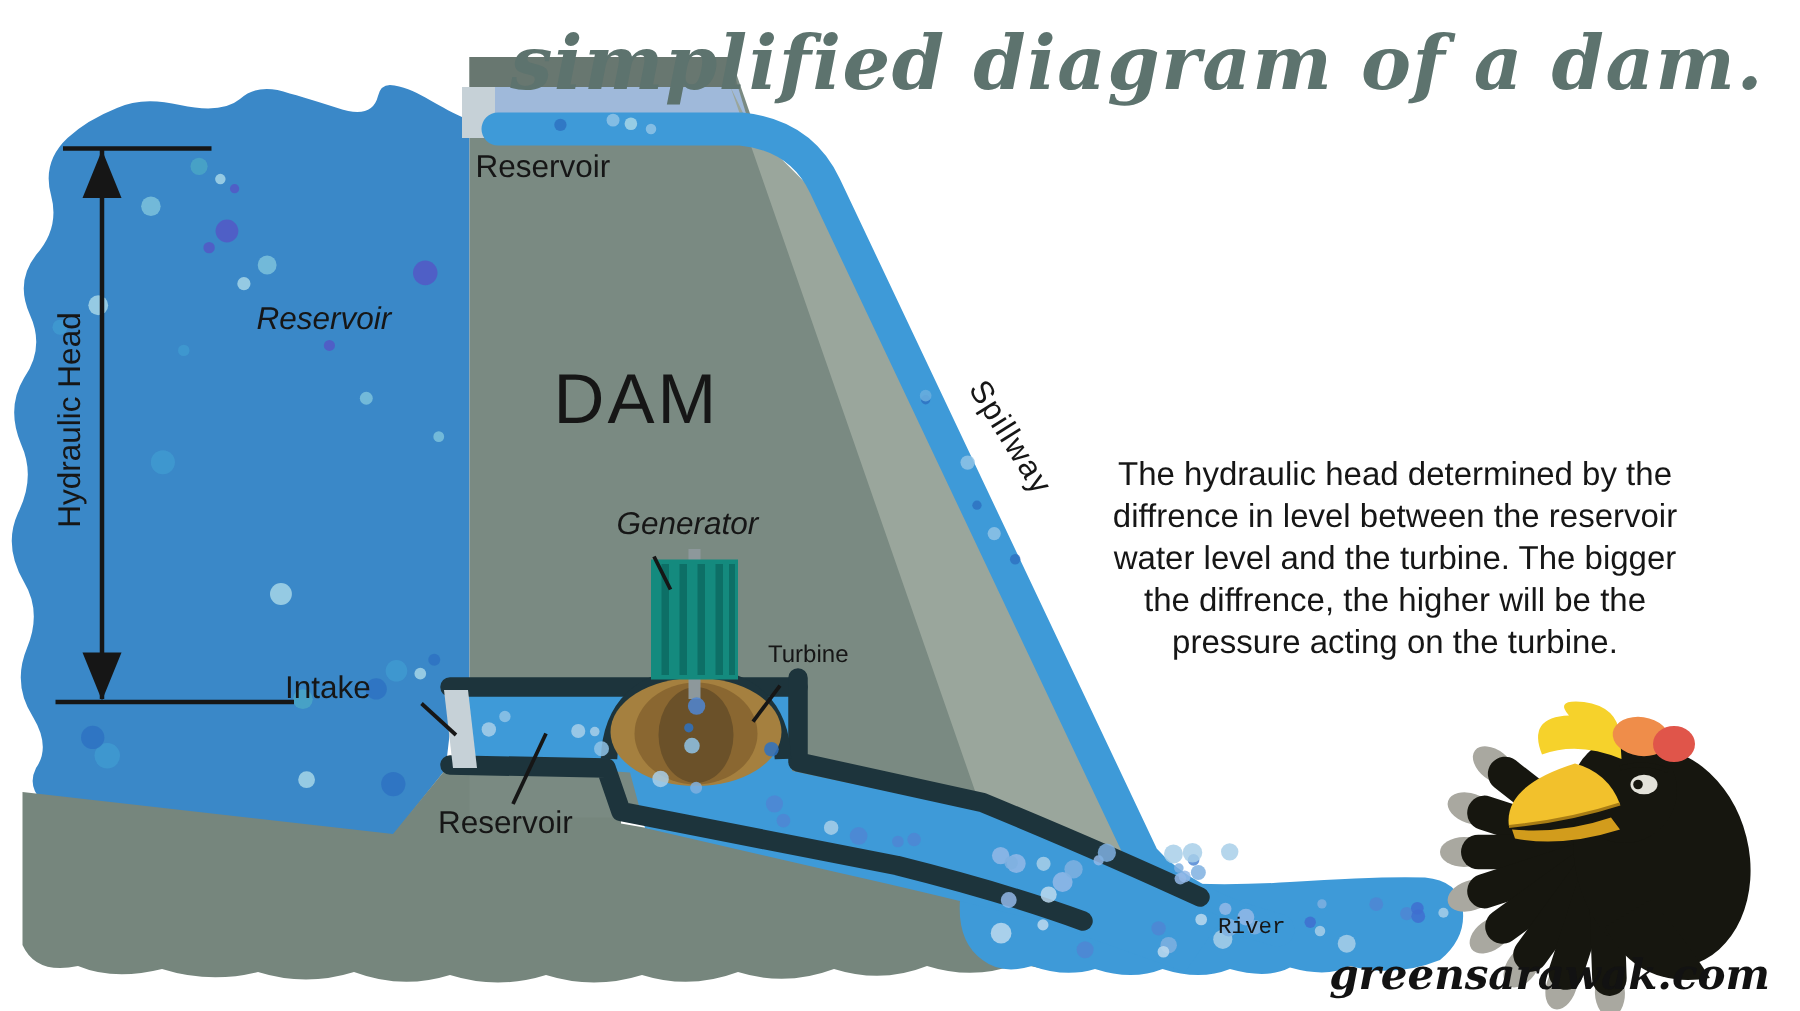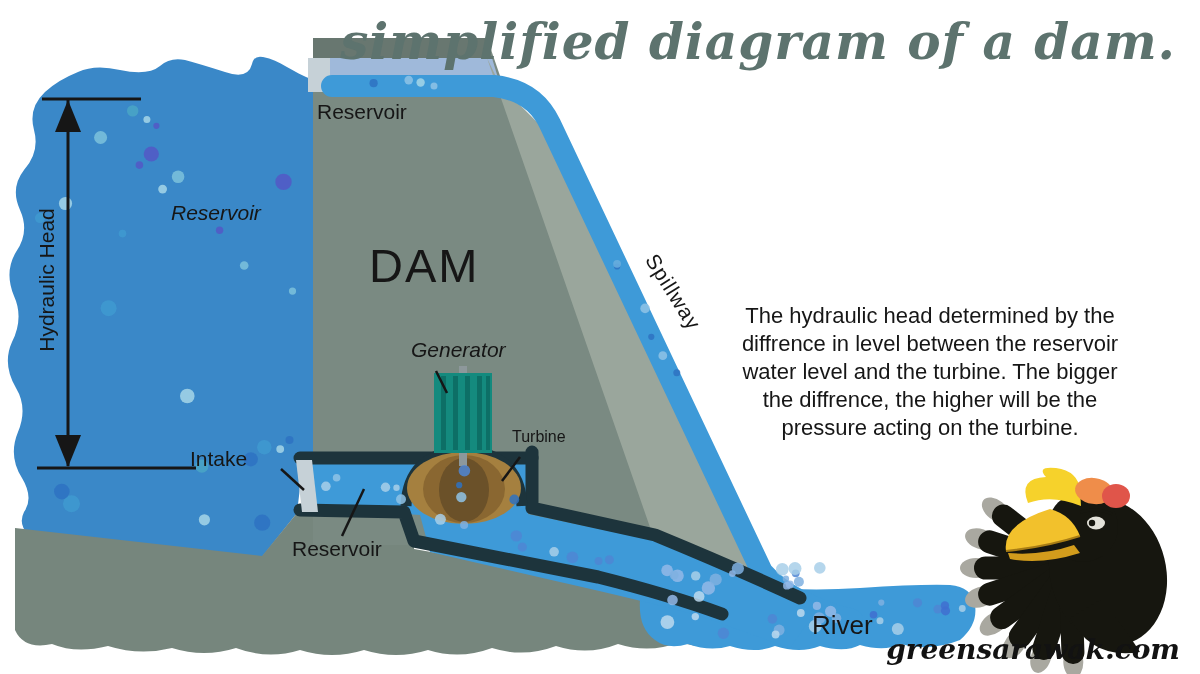--- a/index.html
+++ b/index.html
@@ -12,21 +12,21 @@
   .l-spillgate{left:317px;top:100px;font-size:21px;}
   .l-reservoir{left:171px;top:201px;font-size:21px;font-style:italic;}
   .l-hydraulic{left:47px;top:280px;transform:translate(-50%,-50%) rotate(-90deg);font-size:21px;}
   .l-dam{left:369px;top:238px;font-size:47px;letter-spacing:2px;text-align:center;}
   .l-generator{left:411px;top:338px;font-size:21px;font-style:italic;}
   .l-turbine{left:512px;top:428px;font-size:16px;}
   .l-intake{left:190px;top:447px;font-size:21px;}
   .l-penstock{left:292px;top:537px;font-size:21px;}
   .l-spillway{left:673px;top:292px;transform:translate(-50%,-50%) rotate(58deg);
               font-size:21px;letter-spacing:1px;}
-  .l-river{left:812px;top:610px;font-size:26px;}
+  .l-river{left:812px;top:610px;font-size:15px;font-family:Liberation Mono, monospace;}
   .l-desc{left:731px;top:302px;width:398px;text-align:center;font-size:22px;
           line-height:28px;white-space:normal;}
   .l-site{right:20px;top:633px;font:italic 700 28px "DejaVu Serif",serif;color:#121212;}
 
   .f-reservoir{fill:var(--c-reservoir_water,#3a88c8)}
   .f-water{fill:var(--c-flow_water,#3e9ad8)}
   .s-water{stroke:var(--c-flow_water,#3e9ad8)}
   .f-dam{fill:var(--c-dam_body,#7a8a82)}
   .f-crest{fill:var(--c-dam_crest,#687770)}
   .f-band{fill:var(--c-crest_blue_band,#9fb9da)}

